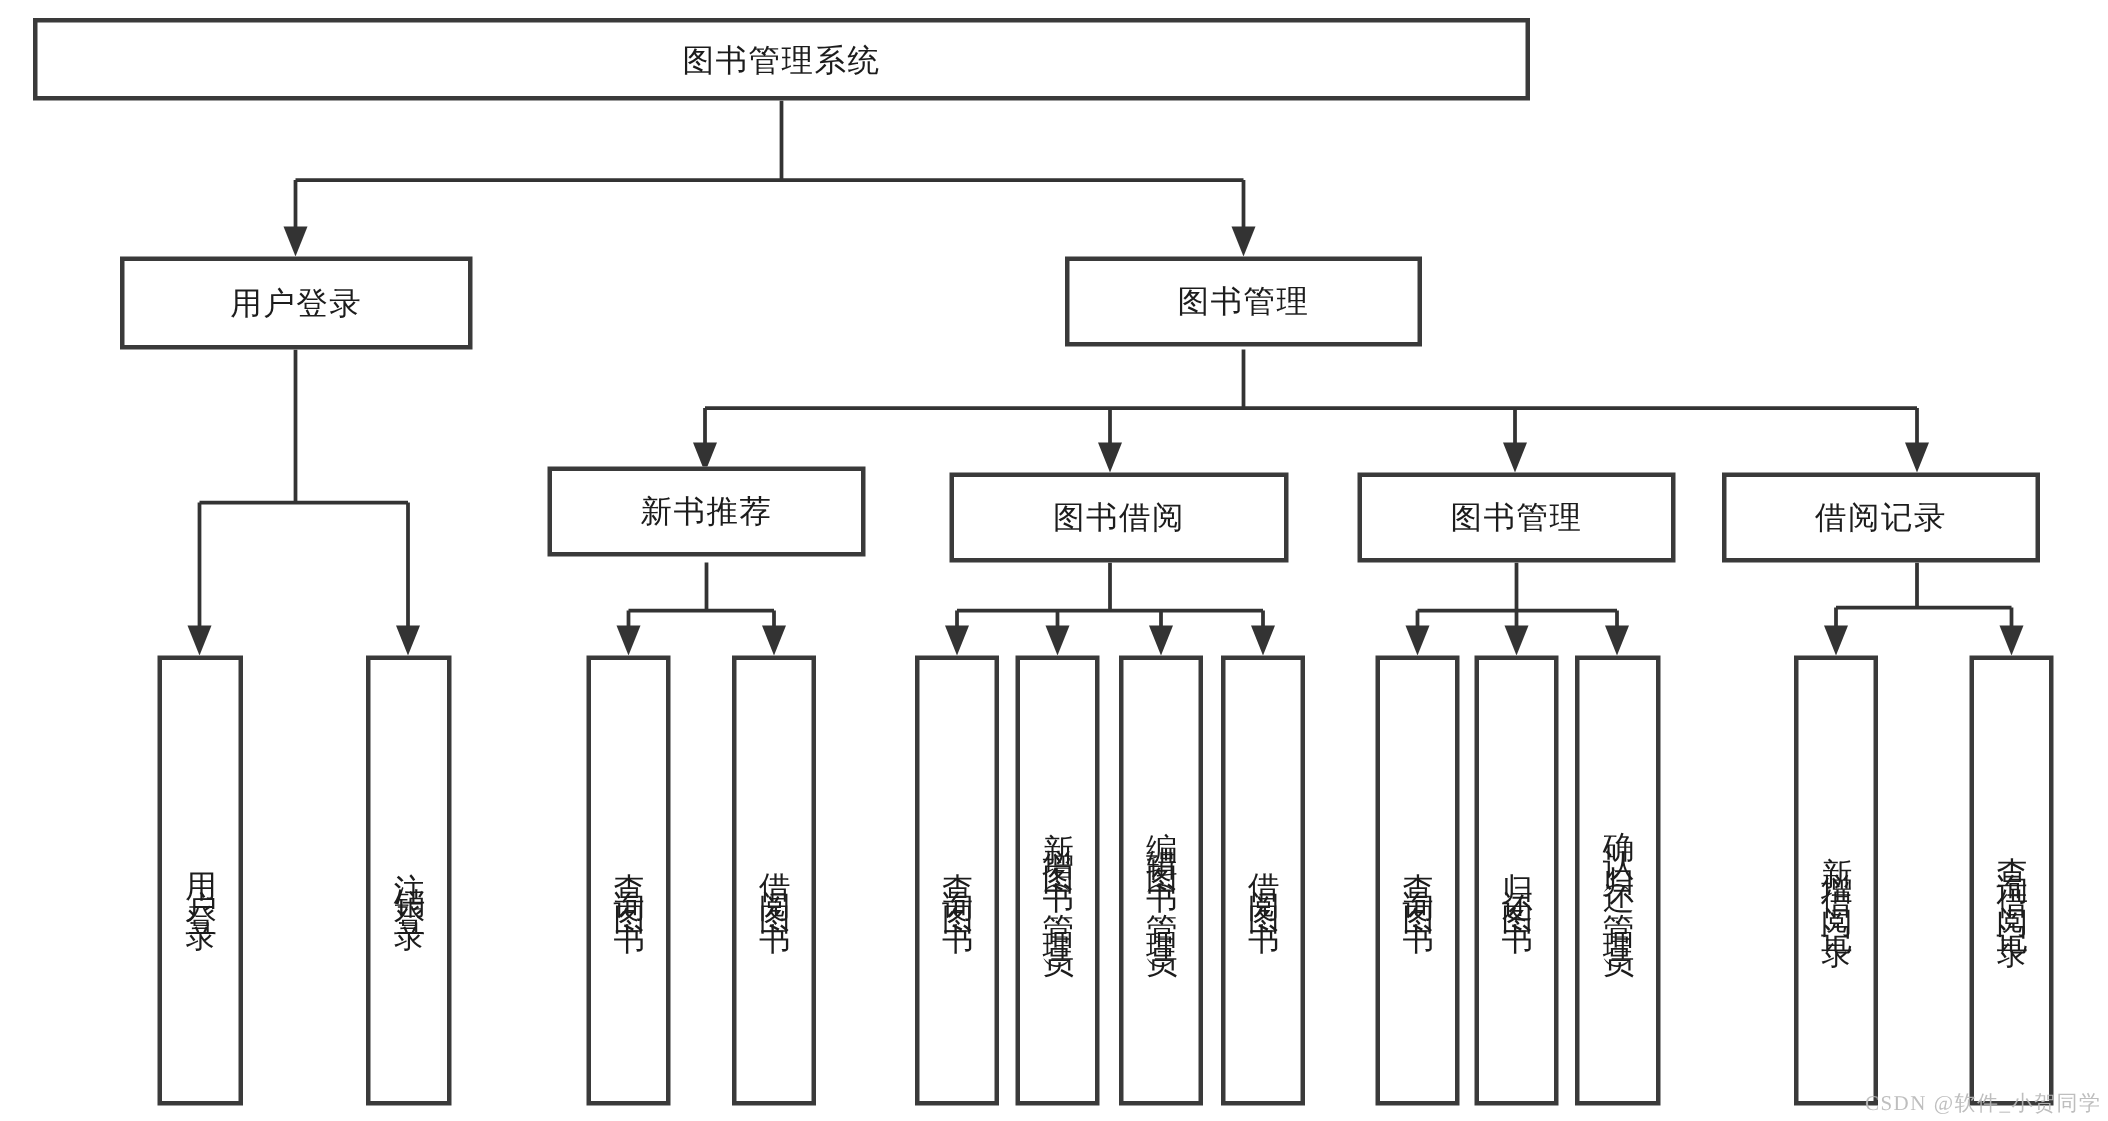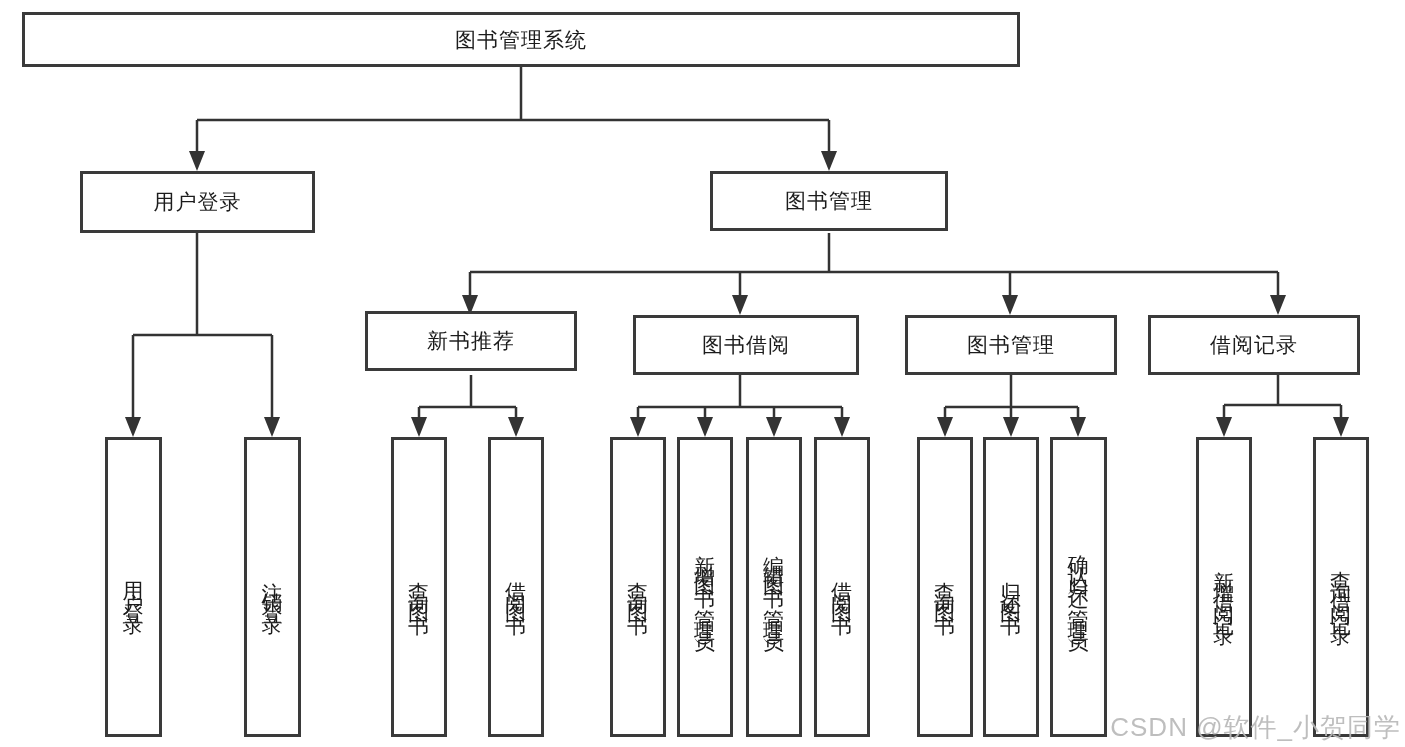--- a/index.html
+++ b/index.html
@@ -26,22 +26,23 @@
     writing-mode:vertical-rl;
     line-height:1;
     letter-spacing:11px;
     white-space:nowrap;
   }
   svg.connectors{position:absolute;left:0;top:0;z-index:1;}
   .cline{stroke:var(--line);stroke-width:2.5;fill:none;}
   .arrowhead{fill:var(--line);stroke:none;}
   .watermark{
     position:absolute;right:4px;bottom:2px;z-index:5;
-    font-size:26px;color:var(--wm);opacity:.92;letter-spacing:1px;
+    font-size:14px;color:var(--wm);opacity:.92;letter-spacing:1px;
     pointer-events:none;
+    font-family:Liberation Serif, serif;
   }
 </style>
 </head>
 <body>
 
 <div class="canvas">
 
   <svg class="connectors" width="1405" height="747" viewBox="0 0 1405 747" aria-hidden="true">
 
     <path class="cline" d="M521 67 V120 M197 120 H829 M197 120 V154 M829 120 V154"></path>

